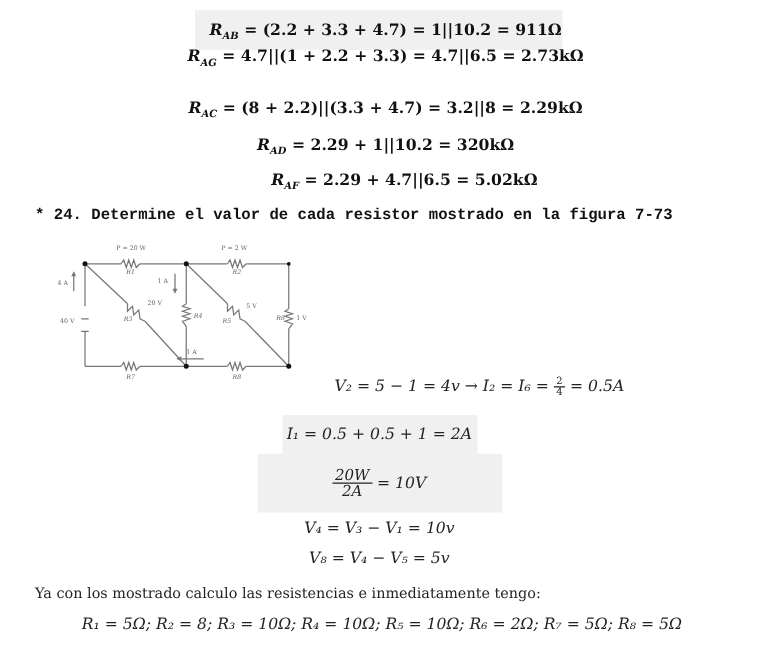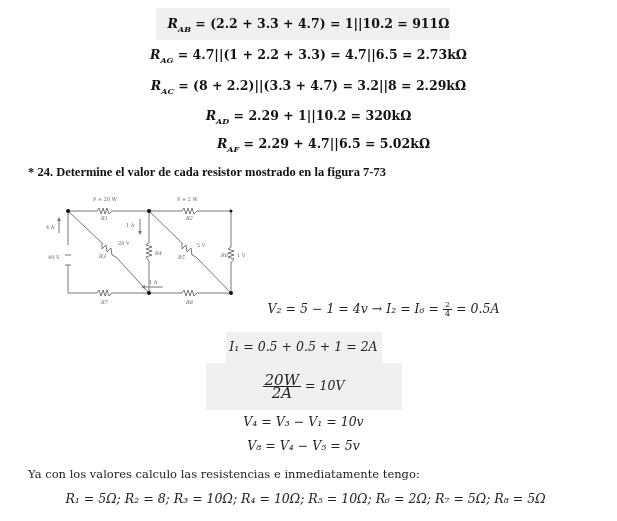--- a/index.html
+++ b/index.html
@@ -4,47 +4,47 @@
 <style>
   html, body { margin:0; padding:0; background:#ffffff; }
   body { width:617px; height:521px; position:relative; overflow:hidden;
          font-family:"DejaVu Serif", serif; color:#111; }
   .abs { position:absolute; }
   .eq { position:absolute; left:0; width:617px; text-align:center;
         font-family:"DejaVu Serif", serif; font-weight:bold; font-size:12.5px;
         white-space:nowrap; line-height:18px; }
   .eq i { font-style:italic; }
   .shade { position:absolute; background:#f0f0f0; }
-  .heading { position:absolute; left:28px; top:165px; font-family:Liberation Serif, serif;
+  .heading { position:absolute; left:28px; top:165px; font-family:Liberation Mono, monospace;
              font-weight:bold; font-size:12.5px; white-space:nowrap; }
   .eqn { position:absolute; left:0; width:617px; text-align:center;
          font-family:"DejaVu Serif", serif; font-style:italic; font-size:12.5px;
          white-space:nowrap; line-height:18px; color:#222; }
   .eqn .up { font-style:normal; }
   .para { position:absolute; left:28px; top:467px; font-family:"DejaVu Serif", serif;
           font-size:11.5px; white-space:nowrap; color:#222; }
-  .frac { display:inline-block; vertical-align:middle; text-align:center; font-size:15px; line-height:12px; }
+  .frac { display:inline-block; vertical-align:middle; text-align:center; font-size:12px; line-height:12px; }
   .frac .num { display:block; border-bottom:1px solid #222; padding:0 2px; }
   .frac .den { display:block; padding:0 2px; }
   .frac.small { font-size:8px; line-height:8px; }
   sub { font-size:8px; }
   .circuit { position:absolute; left:30px; top:193px; width:225px; height:125px; }
 </style>
 </head>
 <body>
 
 <div class="shade" style="left:156px; top:8px; width:294px; height:32px;"></div>
 <div class="shade" style="left:226px; top:332px; width:156px; height:31px;"></div>
 <div class="shade" style="left:206px; top:363px; width:196px; height:47px;"></div>
 
 <div class="eq" style="top:15px;">
   <i>R</i><sub><i>AB</i></sub>
   <span>= (2.2 + 3.3 + 4.7) = 1||10.2 = 911Ω</span>
 </div>
-<div class="eq" style="top:46px;">
+<div class="eq" style="top:36px;">
   <i>R</i><sub><i>AG</i></sub>
   <span>= 4.7||(1 + 2.2 + 3.3) = 4.7||6.5 = 2.73kΩ</span>
 </div>
 <div class="eq" style="top:77px;">
   <i>R</i><sub><i>AC</i></sub>
   <span>= (8 + 2.2)||(3.3 + 4.7) = 3.2||8 = 2.29kΩ</span>
 </div>
 <div class="eq" style="top:107px;">
   <i>R</i><sub><i>AD</i></sub>
   <span>= 2.29 + 1||10.2 = 320kΩ</span>
@@ -137,17 +137,17 @@
 <div class="eqn" style="top:370px; left:-5px; line-height:32px;">
   <span class="frac"><span class="num">20W</span><span class="den">2A</span></span><span> = 10V</span>
 </div>
 <div class="eqn" style="top:413px; left:-5px;">
   <span>V₄ = V₃ − V₁ = 10v</span>
 </div>
 <div class="eqn" style="top:437px; left:-5px;">
   <span>V₈ = V₄ − V₅ = 5v</span>
 </div>
 
-<div class="para">Ya con los valores calculo las resistencias e inmediatamente tengo:</div>
+<div class="para">Ya con los mostrado calculo las resistencias e inmediatamente tengo:</div>
 
 <div class="eqn" style="top:490px; left:-3px;">
   <span>R₁ = 5Ω; R₂ = 8; R₃ = 10Ω; R₄ = 10Ω; R₅ = 10Ω; R₆ = 2Ω; R₇ = 5Ω; R₈ = 5Ω</span>
 </div>
 
 </body></html>

